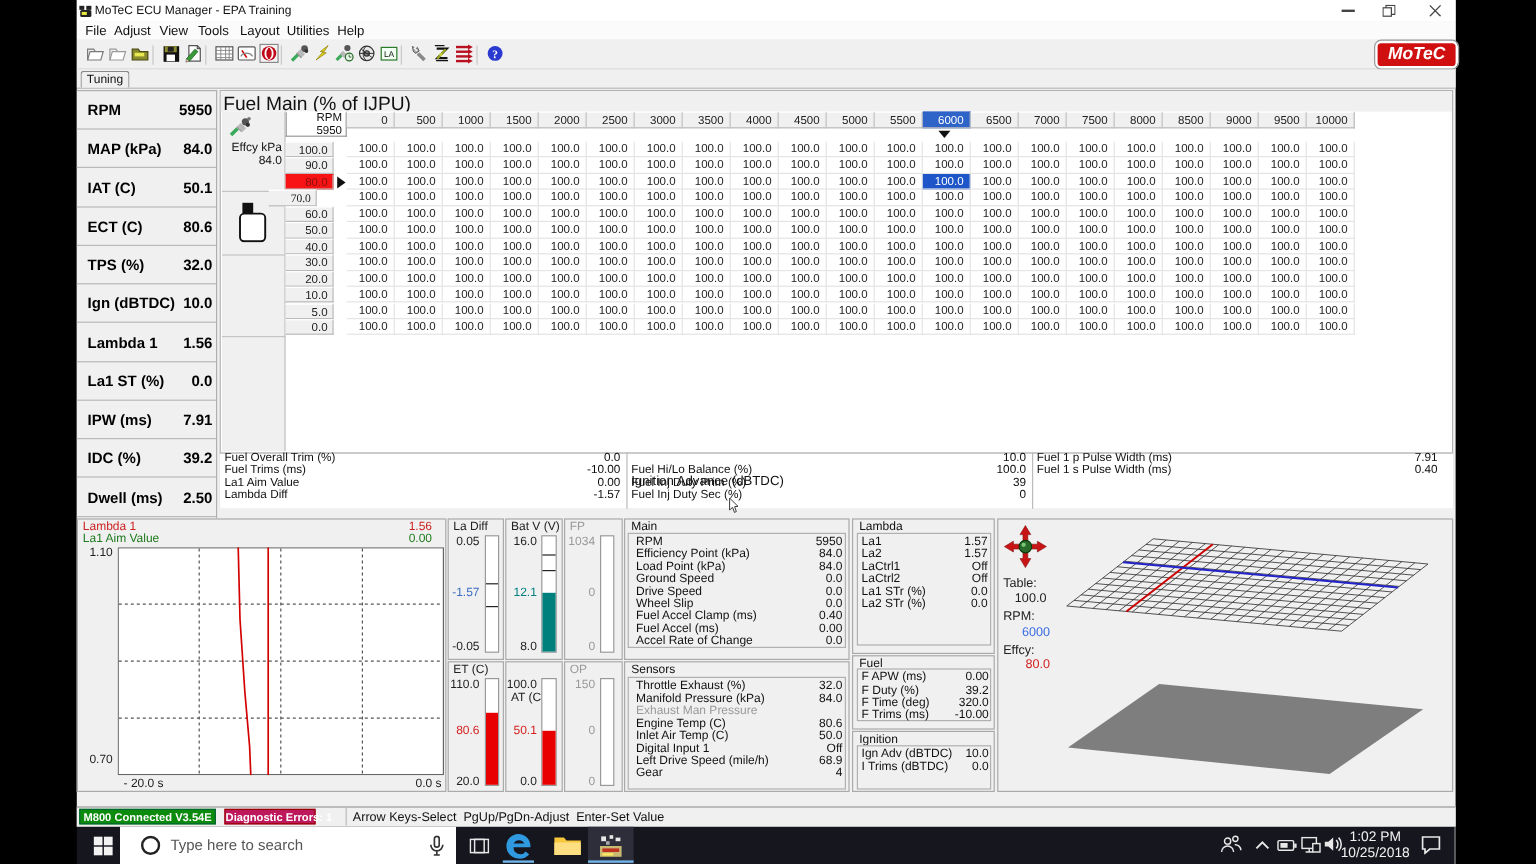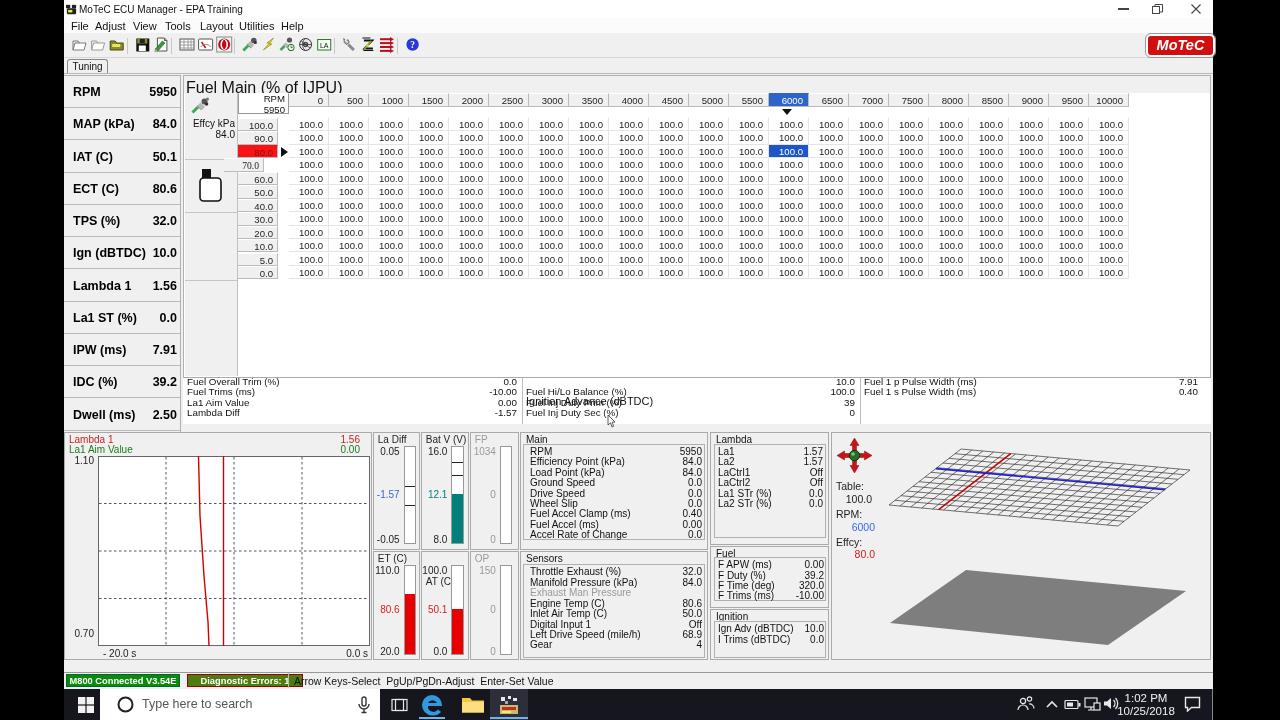--- a/index.html
+++ b/index.html
@@ -450,21 +450,21 @@
         <line x1="336.2" y1="35.0" x2="264.2" y2="91.0"></line>
         <line x1="347.1" y1="36.0" x2="275.1" y2="92.0"></line>
         <line x1="358.0" y1="37.0" x2="286.0" y2="93.0"></line>
       </g>
       <line x1="178.7" y1="20.6" x2="106.7" y2="76.6" stroke="#cc0000" stroke-width="1.6"></line>
       <line x1="103.8" y1="35.6" x2="332.8" y2="56.6" stroke="#2222cc" stroke-width="1.6"></line>
       <polygon points="134.0,137.0 354.0,158.0 276.0,212.0 58.0,190.0" fill="#7e7e7e"></polygon>
     </svg>
     <div class="a" style="left:0;top:672px;width:1149px;height:16.5px;background:#f0f0f0;border-top:1px solid #999;"></div>
     <div class="a" style="left:2px;top:673.5px;width:114px;height:13.5px;background:#0c8a0c;border:1px solid #063;color:#fff;font-size:9.3px;font-weight:bold;text-align:center;line-height:12.5px;white-space:nowrap;">M800 Connected V3.54E</div>
-    <div class="a" style="left:123px;top:673.5px;width:116px;height:13.5px;background:#4d7c0f;border:1px solid #900;color:#fff;font-size:9.3px;font-weight:bold;text-align:center;line-height:12.5px;white-space:nowrap;">Diagnostic Errors: 1</div>
+    <div class="a" style="left:123px;top:673.5px;width:76px;height:13.5px;background:#be185d;border:1px solid #900;color:#fff;font-size:9.3px;font-weight:bold;text-align:center;line-height:12.5px;white-space:nowrap;">Diagnostic Errors: 1</div>
     <div class="a" style="left:224px;top:673px;width:1px;height:15px;background:#bbb;"></div>
     <div class="a" style="left:230px;top:675px;font-size:10.5px;color:#111;">Arrow Keys-Select&nbsp; PgUp/PgDn-Adjust&nbsp; Enter-Set Value</div>
   </div>
 <div class="a" style="left:64px;top:689px;width:1149px;height:31px;background:#16161f;"></div>
 <svg class="a" style="left:78px;top:697px" width="16" height="16" viewBox="0 0 16 16" fill="#f2f2f2">
 <rect x="0" y="0" width="7.4" height="7.4"></rect>
     <rect x="8.6" y="0" width="7.4" height="7.4"></rect>
 <rect x="0" y="8.6" width="7.4" height="7.4"></rect>
     <rect x="8.6" y="8.6" width="7.4" height="7.4"></rect>
   </svg>

